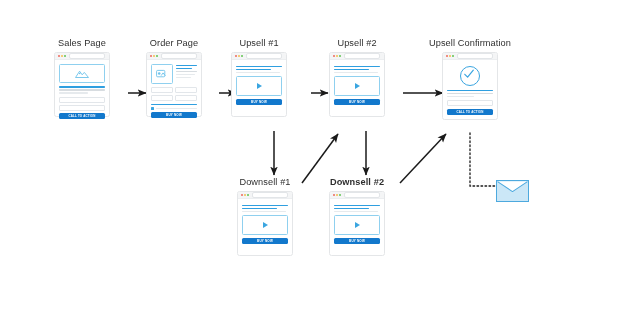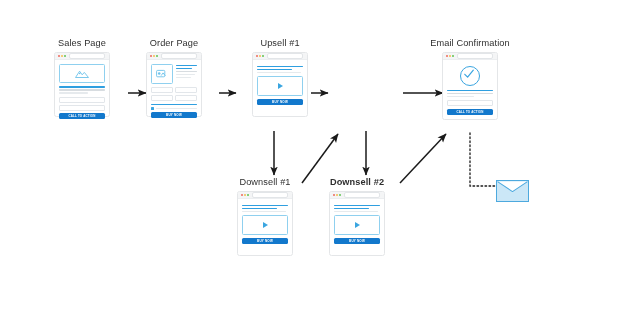--- a/index.html
+++ b/index.html
@@ -249,21 +249,21 @@
         <div class="bar blue" style="width:100%;margin-bottom:2.4px;"></div>
         <div class="checkrow">
           <span class="checkbox"></span>
           <span class="bar grey-l"></span>
         </div>
         <div class="cta buy">BUY NOW</div>
       </div>
     </div>
   </div>
 
-  <div class="node" style="left:252px;top:38px;">
+  <div class="node" style="left:231px;top:38px;">
     <div class="node-label below">Upsell #1</div>
     <div class="card tall">
       <div class="chrome">
         <div class="dots">
           <span class="dot r"></span>
           <span class="dot y"></span>
           <span class="dot g"></span>
         </div>
         <div class="urlbar"></div>
       </div>
@@ -272,23 +272,45 @@
         <div class="bar blue" style="width:76%;"></div>
         <div class="bar grey-l" style="width:96%;"></div>
         <div class="video">
           <span class="play"></span>
         </div>
         <div class="cta buy">BUY NOW</div>
       </div>
     </div>
   </div>
 
+  <div class="node" style="left:329px;top:38px;">
+    <div class="node-label below">Upsell #2</div>
+    <div class="card tall">
+      <div class="chrome">
+        <div class="dots">
+          <span class="dot r"></span>
+          <span class="dot y"></span>
+          <span class="dot g"></span>
+        </div>
+        <div class="urlbar"></div>
+      </div>
+      <div class="body">
+        <div class="bar blue" style="width:100%;margin-top:2px;"></div>
+        <div class="bar blue" style="width:76%;"></div>
+        <div class="bar grey-l" style="width:96%;"></div>
+        <div class="video">
+          <span class="play"></span>
+        </div>
+        <div class="cta buy">BUY NOW</div>
+      </div>
+    </div>
+  </div>
 
   <div class="node" style="left:442px;top:38px;">
-    <div class="node-label below" style="margin-left:-14px;margin-right:-14px;">Email Confirmation</div>
+    <div class="node-label below" style="margin-left:-14px;margin-right:-14px;">Upsell Confirmation</div>
     <div class="card tall2">
       <div class="chrome">
         <div class="dots">
           <span class="dot r"></span>
           <span class="dot y"></span>
           <span class="dot g"></span>
         </div>
         <div class="urlbar"></div>
       </div>
       <div class="body">

